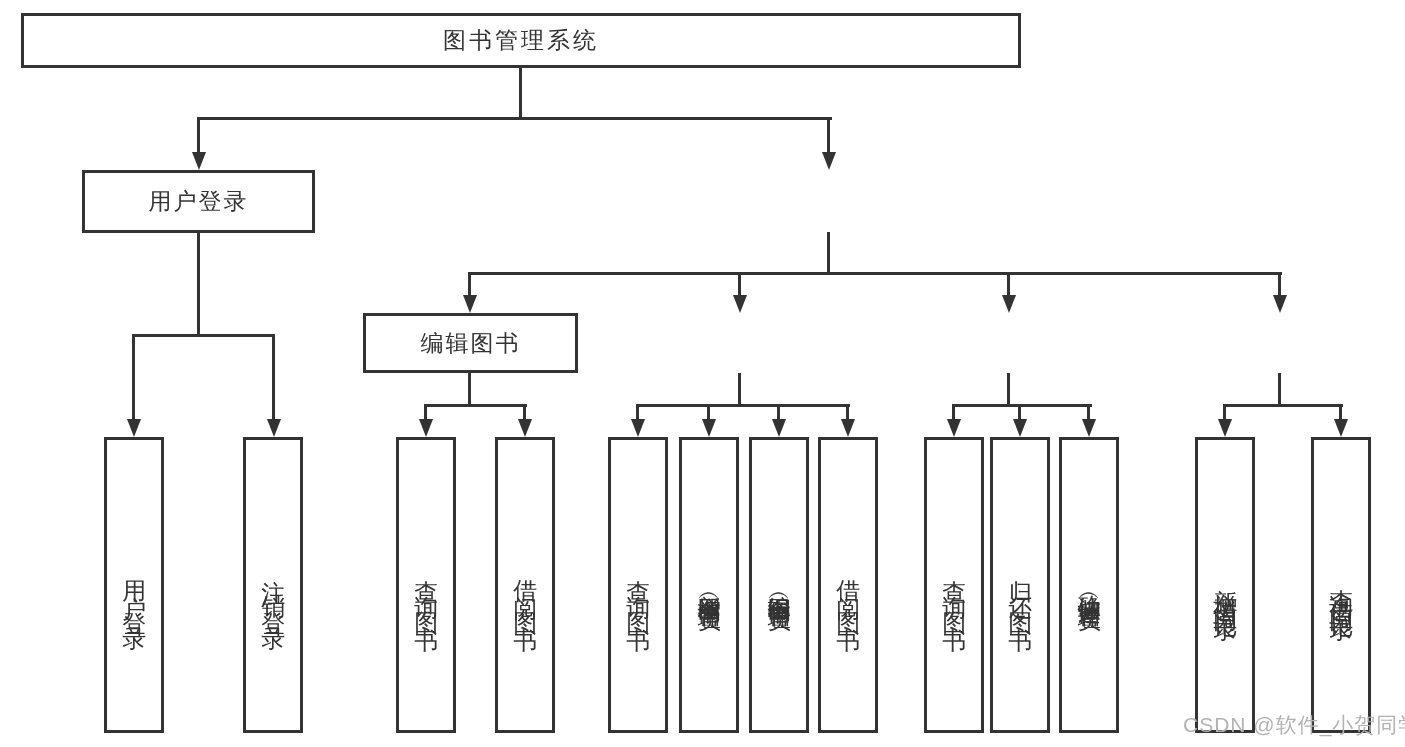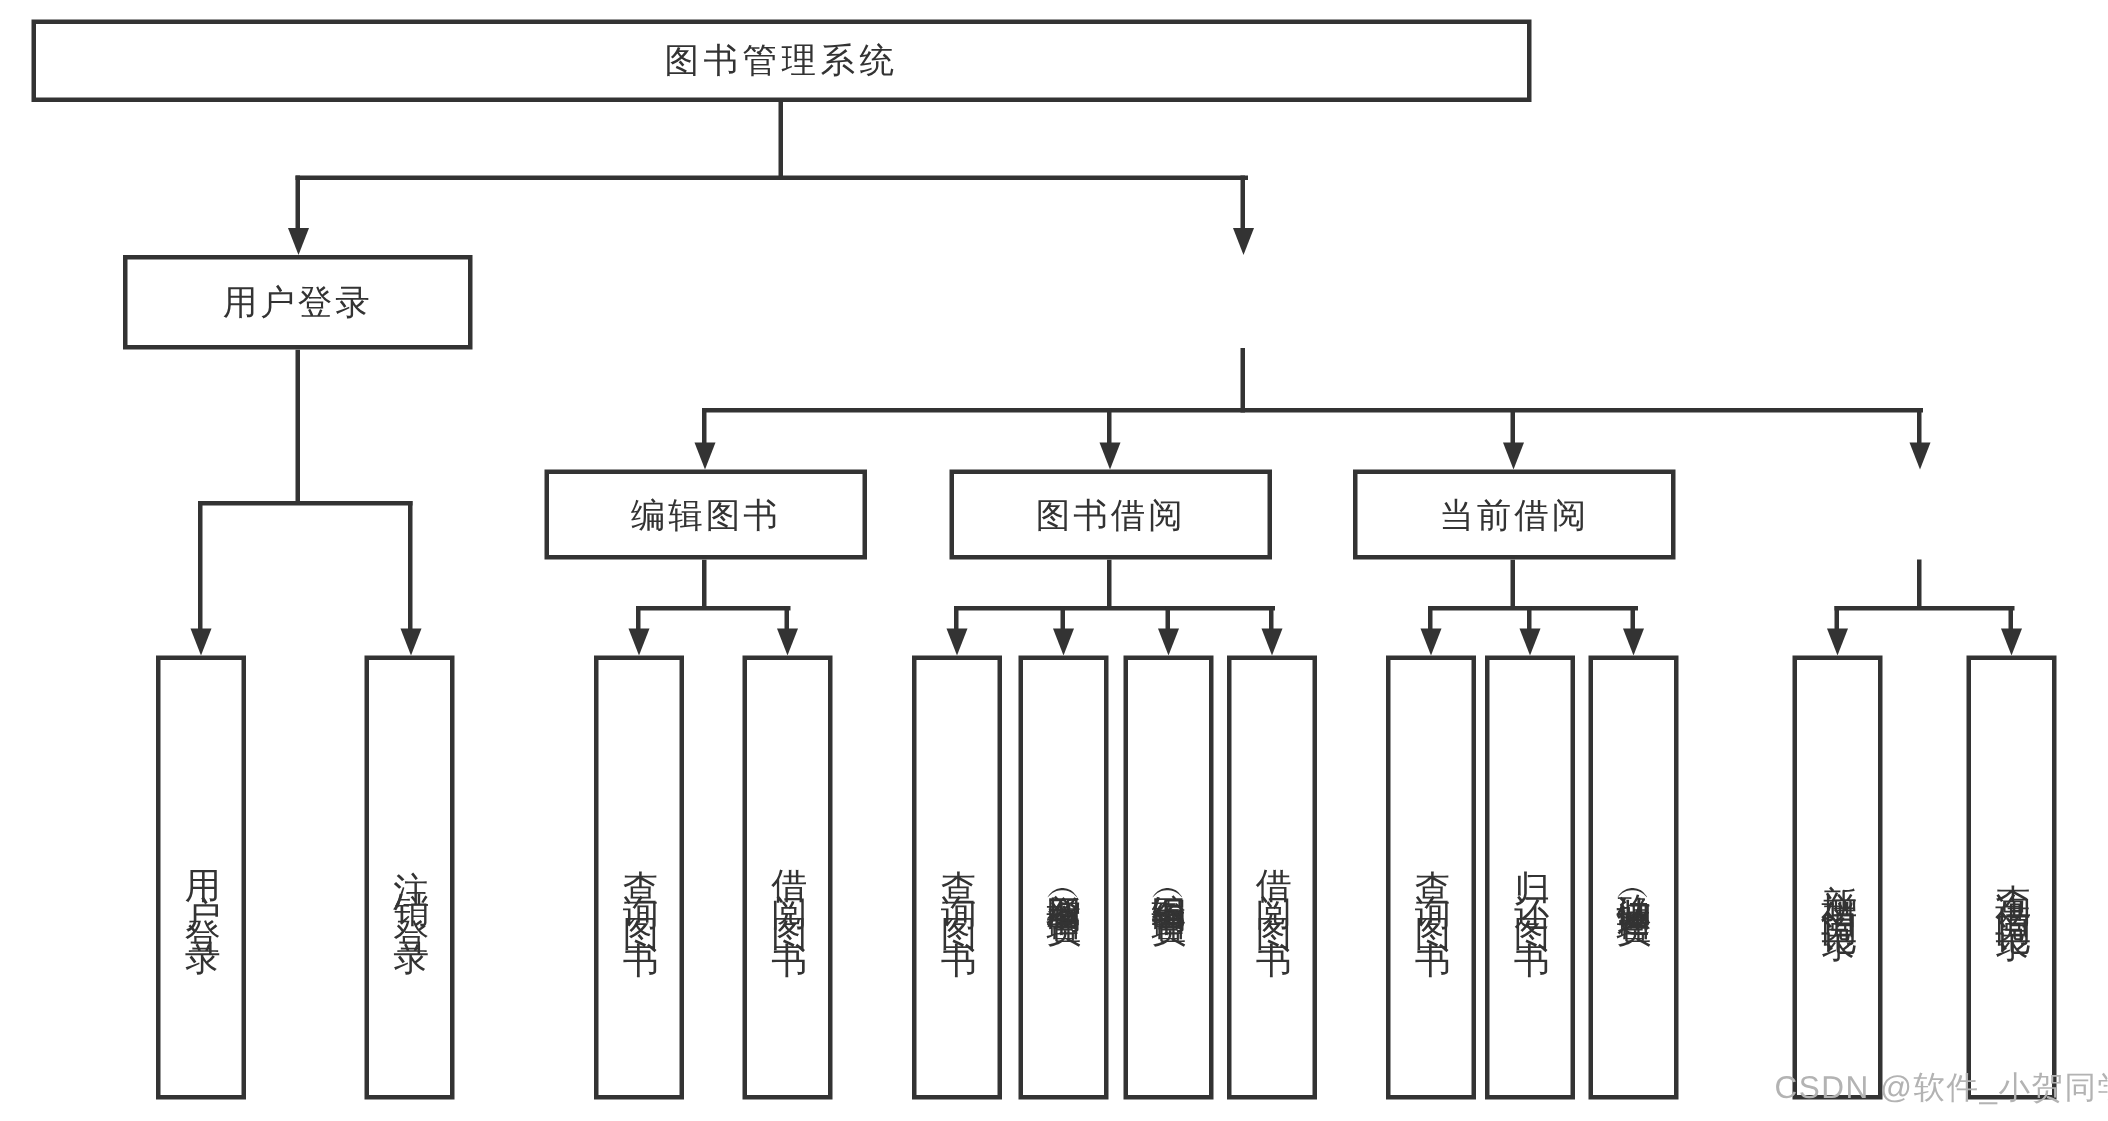--- a/index.html
+++ b/index.html
@@ -123,26 +123,20 @@
     <span>图书管理系统</span>
   </div>
 
   <div class="box hbox" style="left:82px;top:170px;width:233px;height:63px">
     <span>用户登录</span>
   </div>
 
   <div class="box hbox" style="left:363px;top:313px;width:215px;height:60px">
     <span>编辑图书</span>
   </div>
-  <div class="box hbox" style="left:633px;top:313px;width:215px;height:60px">
-    <span>图书借阅</span>
-  </div>
-  <div class="box hbox" style="left:902px;top:313px;width:215px;height:60px">
-    <span>当前借阅</span>
-  </div>
 
   <div class="box vbox s4" style="left:104px;top:437px;width:60px;height:296px">
     <span>用户登录</span>
   </div>
   <div class="box vbox s4" style="left:243px;top:437px;width:60px;height:296px">
     <span>注销登录</span>
   </div>
 
   <div class="box vbox s4" style="left:396px;top:437px;width:60px;height:296px">
     <span>查询图书</span>

